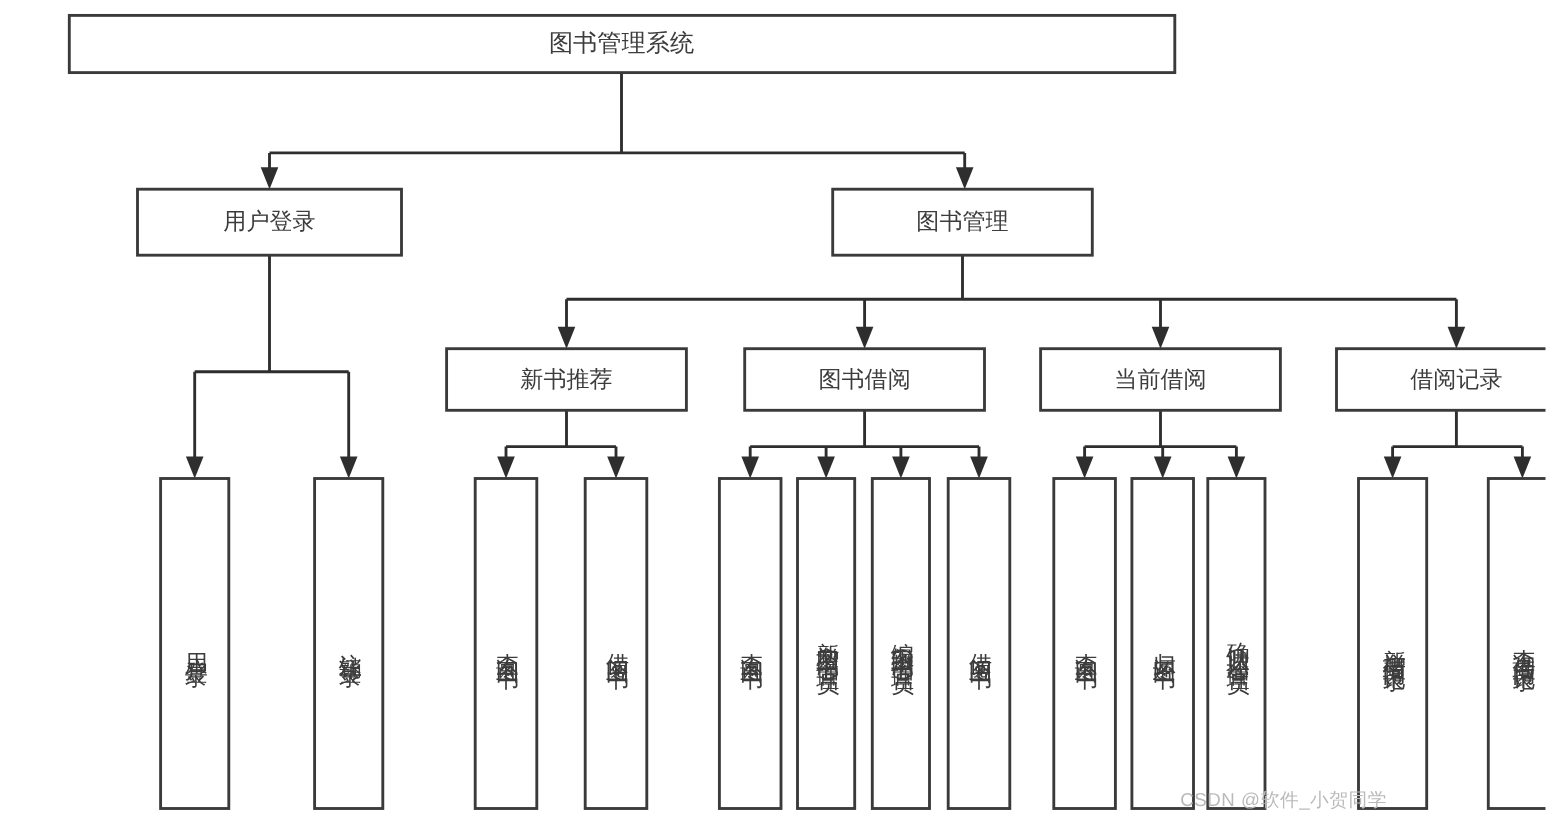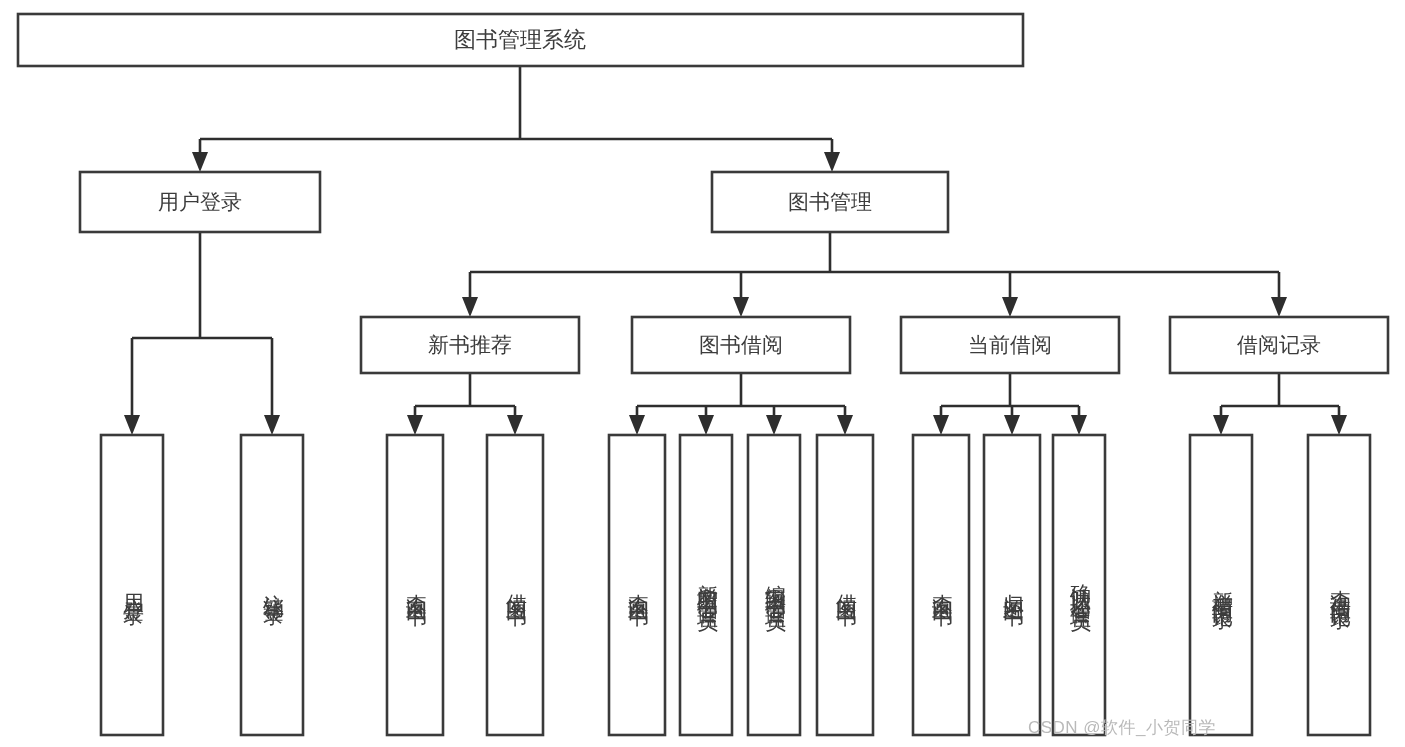--- a/index.html
+++ b/index.html
@@ -13,20 +13,21 @@
     font-family: "Liberation Sans", "DejaVu Sans", sans-serif;
     overflow: hidden;
     position: relative;
   }
   #diagram-root {
     position: absolute;
     left: 0;
     top: 0;
     width: 1230px;
     height: 747px;
+    padding-left: 45px;
   }
   svg.diagram {
     display: block;
     width: 1405px;
     height: 747px;
   }
   .node-rect {
     fill: #ffffff;
     stroke: #3a3a3a;
     stroke-width: 2.6;

